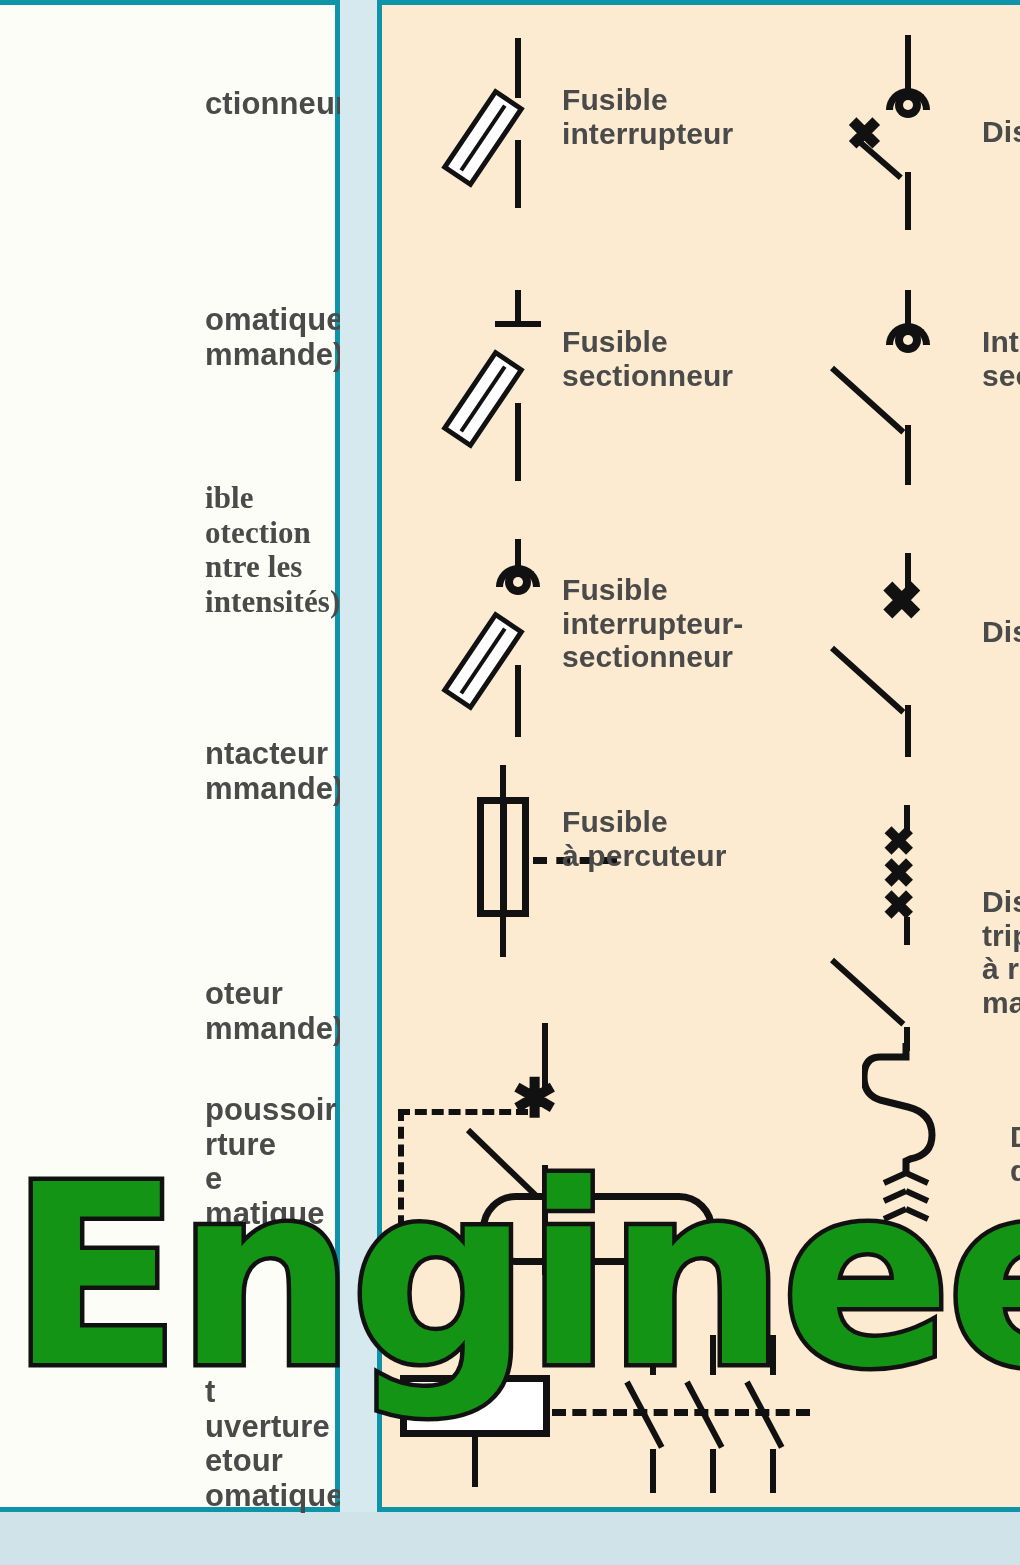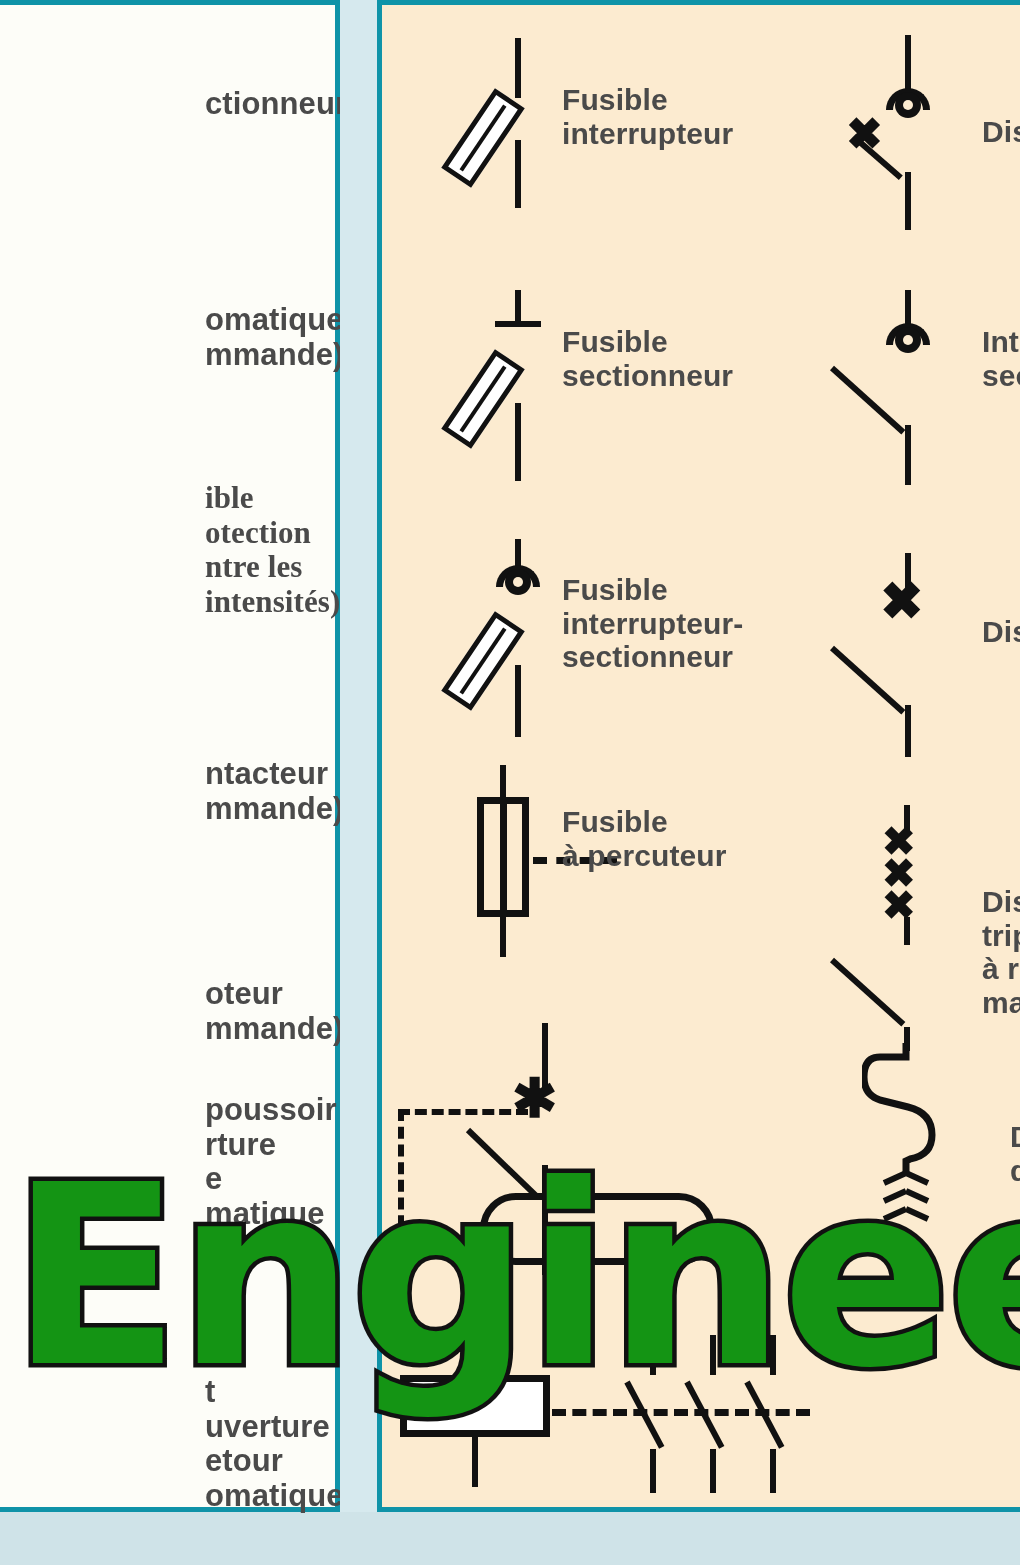--- a/index.html
+++ b/index.html
@@ -155,21 +155,21 @@
       <div class="lbl l" style="left:400px;top:82px;">ctionneur</div>
 
       <div class="lbl l" style="left:400px;top:298px;">omatique
 mmande)</div>
 
       <div class="lbl l" style="left:400px;top:476px;font-family:Liberation Serif, serif;">ible
 otection
 ntre les
 intensités)</div>
 
-      <div class="lbl l" style="left:400px;top:752px;">ntacteur
+      <div class="lbl l" style="left:400px;top:732px;">ntacteur
 mmande)</div>
 
       <div class="lbl l" style="left:400px;top:972px;">oteur
 mmande)</div>
 
       <div class="lbl l" style="left:400px;top:1088px;">poussoir
 rture
 e
 matique</div>
 

